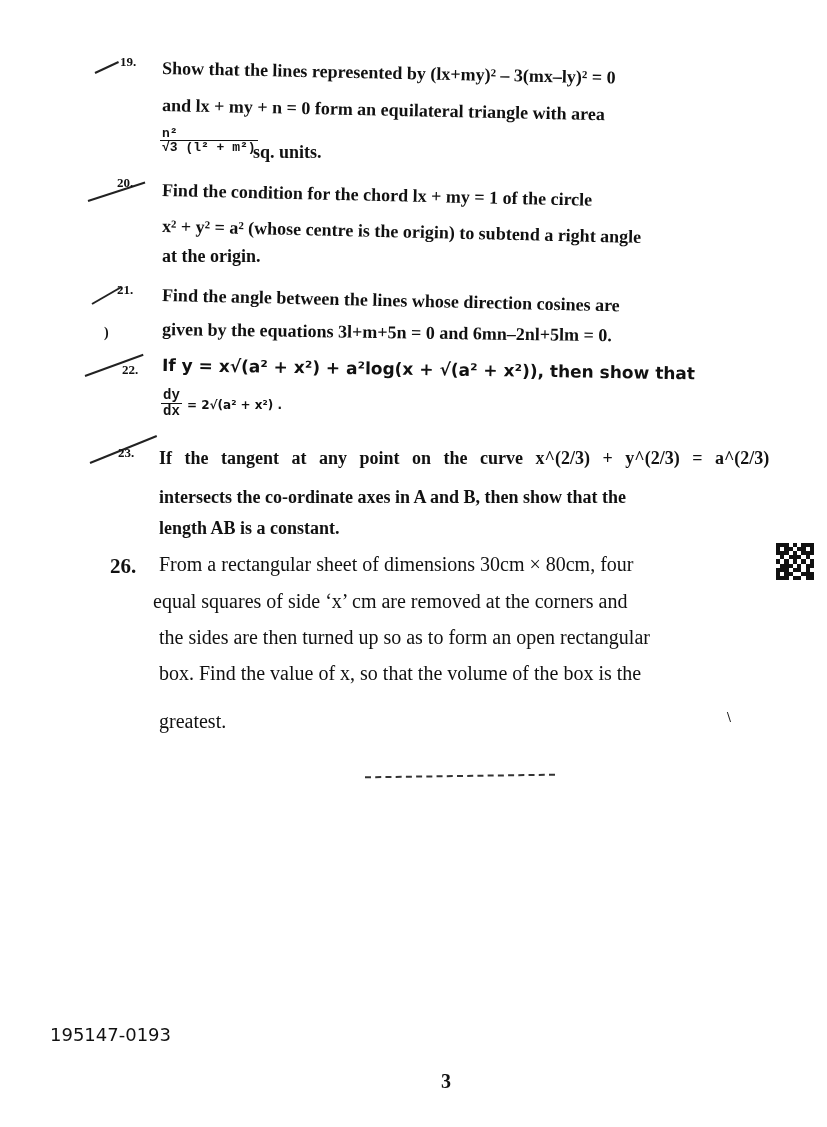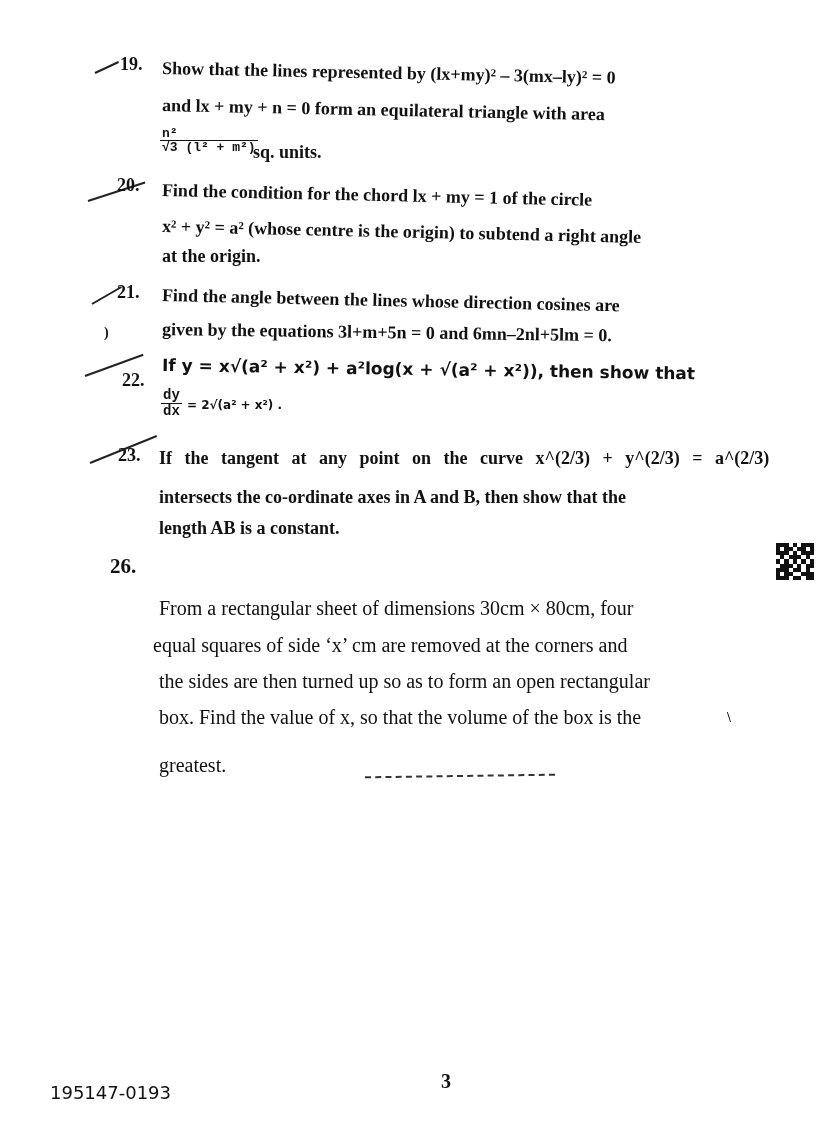--- a/index.html
+++ b/index.html
@@ -3,35 +3,35 @@
   <meta charset="utf-8">
   <style>
     html, body { margin: 0; padding: 0; background: #ffffff; }
     body {
       width: 827px; height: 1127px; position: relative; overflow: hidden;
       font-family: "Liberation Serif", "DejaVu Serif", serif;
       color: #111111;
     }
     .q { position: absolute; left: 0; width: 827px; }
     .num {
-      position: absolute; font-weight: bold; font-size: 18px;
+      position: absolute; font-weight: bold; font-size: 13px;
     }
     .line {
       position: absolute; white-space: nowrap; font-weight: bold; font-size: 18px;
     }
     .tick {
       position: absolute; border-top: 2px solid #222; transform-origin: left center;
     }
     .frac { display: inline-block; vertical-align: middle; font-size: 13px; line-height: 13px; font-family: Liberation Mono, monospace; }
     .frac .n { display: block; border-bottom: 1.5px solid #111; padding: 0 2px; }
     .frac .d { display: block; padding: 0 2px; }
-    .q24 .line { font-weight: normal; font-size: 20px; margin-top: 44px; }
+    .q24 .line { font-weight: normal; font-size: 20px; }
     .q24 .num { font-size: 21px; }
     .footer-code {
-      position: absolute; left: 50px; top: 1082px; font-family: "DejaVu Sans", sans-serif; font-size: 18px;
+      position: absolute; left: 50px; top: 1024px; font-family: "DejaVu Sans", sans-serif; font-size: 18px;
     }
     .page-num {
       position: absolute; left: 441px; top: 1070px; font-weight: bold; font-size: 20px;
     }
     .endline {
       position: absolute; left: 365px; top: 775px; width: 190px; border-top: 2px dashed #333; transform: rotate(-0.8deg);
     }
     .qr {
       position: absolute; left: 776px; top: 543px; width: 38px; height: 37px;
       display: grid; grid-template-columns: repeat(9, 1fr); grid-template-rows: repeat(9, 1fr);
@@ -66,21 +66,21 @@
 <div class="q q21">
   <div class="tick" style="left:92px;top:303px;width:34px;transform:rotate(-30deg);"></div>
   <span class="mark" style="left:104px;top:325px;">)</span>
   <span class="num" style="left:117px;top:282px;">21.</span>
   <span class="line" style="left:162px;top:285px;transform:rotate(1.3deg);transform-origin:left;">Find the angle between the lines whose direction cosines are</span>
   <span class="line" style="left:162px;top:319px;transform:rotate(0.8deg);transform-origin:left;">given by the equations 3l+m+5n = 0 and 6mn–2nl+5lm = 0.</span>
 </div>
 
 <div class="q q22">
   <div class="tick" style="left:85px;top:375px;width:62px;transform:rotate(-20deg);"></div>
-  <span class="num" style="left:122px;top:370px;">22.</span>
+  <span class="num" style="left:122px;top:362px;">22.</span>
   <span class="line" style="left:162px;top:355px;font-family:'DejaVu Sans',sans-serif;font-size:17px;transform:rotate(0.9deg);transform-origin:left;">If y = x√(a² + x²) + a²log(x + √(a² + x²)), then show that</span>
   <span class="frac" style="position:absolute;left:161px;top:388px;font-weight:bold;font-size:14px;line-height:15px;">
     <span class="n">dy</span>
     <span class="d">dx</span>
   </span>
   <span class="line" style="left:187px;top:398px;font-family:'DejaVu Sans',sans-serif;font-size:12px;">= 2√(a² + x²) .</span>
 </div>
 
 <div class="q q23">
   <div class="tick" style="left:90px;top:462px;width:72px;transform:rotate(-22deg);"></div>

